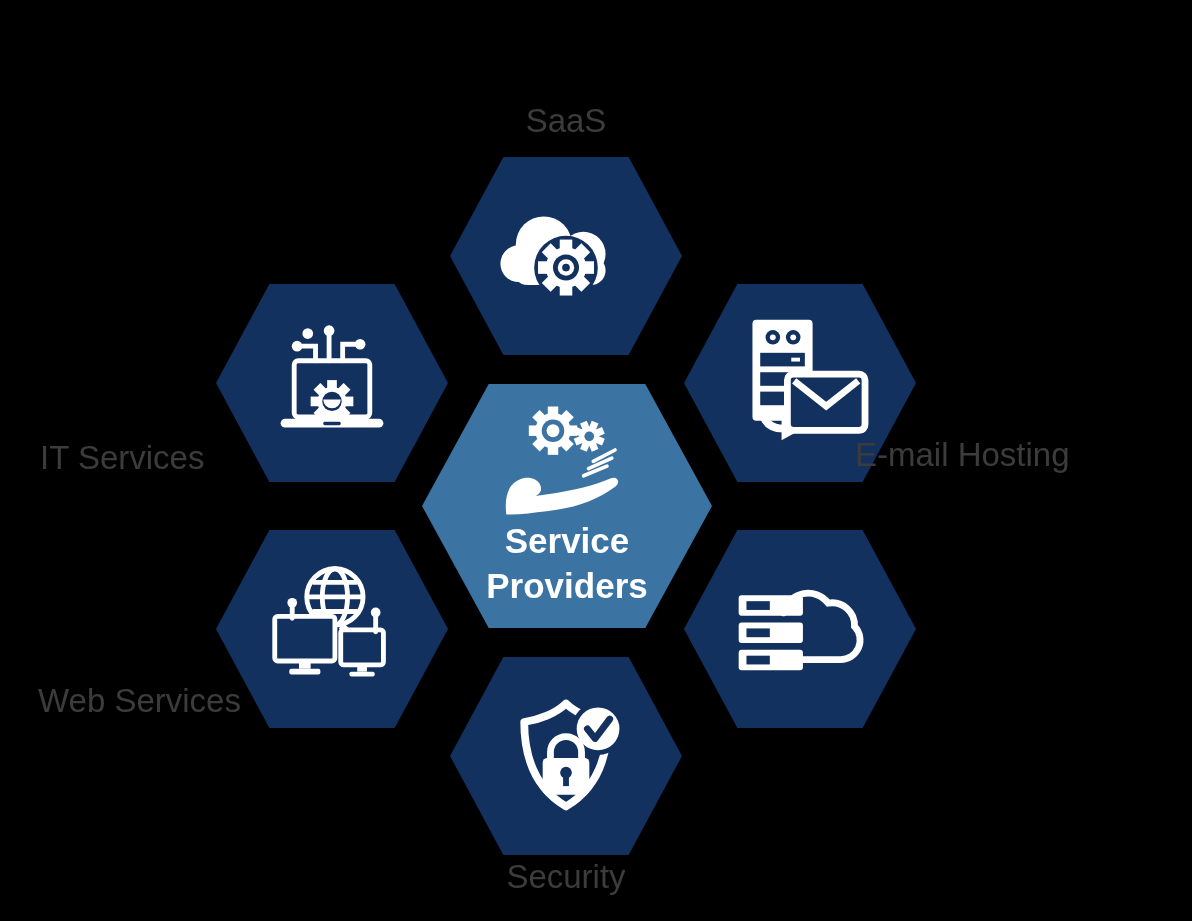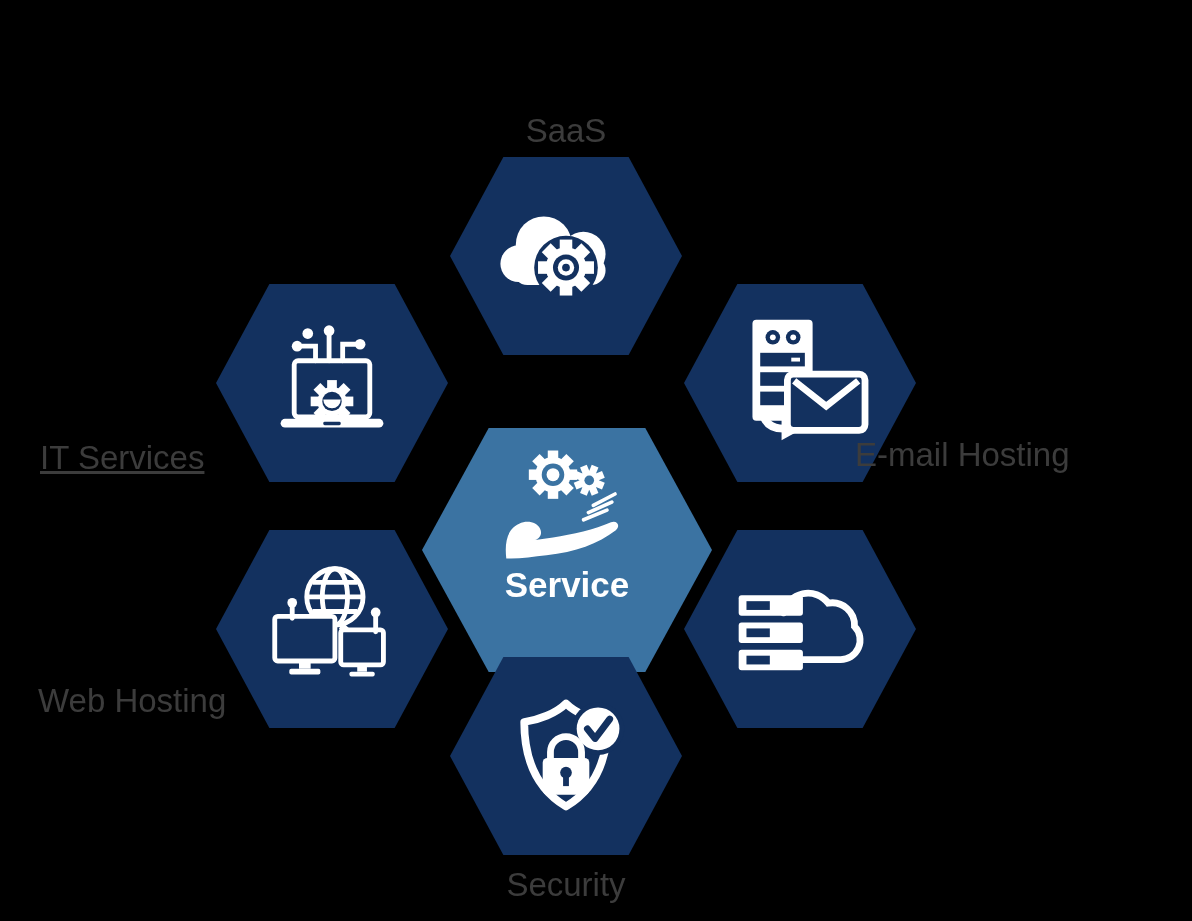--- a/index.html
+++ b/index.html
@@ -48,21 +48,21 @@
         <rect x="-6.5" y="-29" width="13" height="58" transform="rotate(45)"></rect>
         <rect x="-6.5" y="-29" width="13" height="58" transform="rotate(90)"></rect>
         <rect x="-6.5" y="-29" width="13" height="58" transform="rotate(135)"></rect>
         <circle r="21"></circle>
       </g>
       <circle cx="85" cy="70" r="13.5" fill="#13315F"></circle>
       <circle cx="85" cy="70" r="8.5" fill="#fff"></circle>
       <circle cx="85" cy="70" r="4" fill="#13315F"></circle>
     </svg>
   </div>
-  <div class="node-label centered" style="left:450px;top:114px;">SaaS</div>
+  <div class="node-label centered" style="left:450px;top:104px;">SaaS</div>
 
   <div class="hex outer" style="left:216px;top:284px;">
     <svg viewBox="0 0 150 130" width="146" height="126">
       <g stroke="#fff" stroke-width="5" fill="none" stroke-linecap="round">
         <polyline points="58,42 58,27 44,27"></polyline>
         <line x1="72" y1="42" x2="72" y2="16"></line>
         <polyline points="86,42 86,25 99,25"></polyline>
       </g>
       <g fill="#fff">
         <circle cx="39" cy="27" r="5.5"></circle>
@@ -77,21 +77,21 @@
         <rect x="-5" y="-22" width="10" height="44" transform="rotate(90)"></rect>
         <rect x="-5" y="-22" width="10" height="44" transform="rotate(135)"></rect>
         <circle r="15"></circle>
       </g>
       <circle cx="75" cy="84" r="10" fill="#13315F"></circle>
       <path d="M 66 82 a 9 9 0 0 0 18 0 z" fill="#fff"></path>
       <rect x="22" y="102" width="106" height="9" rx="4.5" fill="#fff"></rect>
       <rect x="66" y="105" width="18" height="3.5" rx="1.5" fill="#13315F"></rect>
     </svg>
   </div>
-  <div class="node-label" style="left:40px;top:441px;text-decoration:underline;">IT Services</div>
+  <div class="node-label" style="left:40px;top:441px;">IT Services</div>
 
   <div class="hex outer" style="left:684px;top:284px;">
     <svg viewBox="0 0 150 135" width="146" height="131" style="margin-top:-8px">
       <rect x="26" y="6" width="62" height="104" rx="4" fill="#fff"></rect>
       <circle cx="47" cy="24" r="7.5" fill="#13315F"></circle>
       <circle cx="68" cy="24" r="7.5" fill="#13315F"></circle>
       <circle cx="47" cy="24" r="3" fill="#fff"></circle>
       <circle cx="68" cy="24" r="3" fill="#fff"></circle>
       <g fill="#13315F">
         <rect x="34" y="40" width="46" height="14"></rect>
@@ -100,21 +100,21 @@
       </g>
       <rect x="66" y="45" width="9" height="4" fill="#fff"></rect>
       <path d="M 36 98 q 2 22 26 20" fill="none" stroke="#fff" stroke-width="8"></path>
       <polygon points="56,106 78,118 56,130" fill="#fff"></polygon>
       <rect x="62" y="62" width="80" height="58" rx="6" fill="#13315F" stroke="#fff" stroke-width="7"></rect>
       <polyline points="69,69 102,95 135,69" fill="none" stroke="#fff" stroke-width="7"></polyline>
     </svg>
   </div>
   <div class="node-label" style="left:855px;top:438px;">E-mail Hosting</div>
 
-  <div class="hex center" style="left:422px;top:384px;margin-top:44px;">
+  <div class="hex center" style="left:422px;top:384px;">
     <svg viewBox="0 0 180 155" width="145" height="125">
       <g fill="#fff" transform="translate(72,38)">
         <rect x="-6.5" y="-30" width="13" height="60"></rect>
         <rect x="-6.5" y="-30" width="13" height="60" transform="rotate(45)"></rect>
         <rect x="-6.5" y="-30" width="13" height="60" transform="rotate(90)"></rect>
         <rect x="-6.5" y="-30" width="13" height="60" transform="rotate(135)"></rect>
         <circle r="22"></circle>
       </g>
       <circle cx="72" cy="38" r="14" fill="#3B73A2"></circle>
       <circle cx="72" cy="38" r="8" fill="#fff"></circle>
@@ -128,20 +128,21 @@
       <circle cx="117" cy="45" r="6" fill="#3B73A2"></circle>
       <g stroke="#fff" stroke-width="4.5" stroke-linecap="round">
         <line x1="122" y1="76" x2="149" y2="62"></line>
         <line x1="116" y1="85" x2="145" y2="72"></line>
         <line x1="110" y1="94" x2="139" y2="82"></line>
       </g>
       <path d="M 14 142 C 12 124 14 106 30 99 C 40 94 52 97 56 105 C 59 111 56 117 50 119 L 72 116 C 96 112 124 106 144 97 C 152 94 156 102 150 107 C 128 124 100 134 64 138 C 46 140 28 143 14 142 Z" fill="#fff"></path>
     </svg>
     <div class="center-title">
       <div>Service</div>
+      <div>Providers</div>
     </div>
   </div>
 
   <div class="hex outer" style="left:216px;top:530px;">
     <svg viewBox="0 0 150 135" width="146" height="131" style="margin-top:-4px">
       <g stroke="#fff" stroke-width="5" fill="none">
         <circle cx="78" cy="36" r="29"></circle>
         <ellipse cx="78" cy="36" rx="13" ry="29"></ellipse>
         <line x1="50" y1="36" x2="106" y2="36"></line>
         <line x1="55" y1="21" x2="101" y2="21"></line>
@@ -159,21 +160,21 @@
       <g stroke="#fff" stroke-width="5" fill="none" stroke-linecap="round">
         <line x1="34" y1="58" x2="34" y2="44"></line>
         <line x1="120" y1="72" x2="120" y2="54"></line>
       </g>
       <g fill="#fff">
         <circle cx="34" cy="42" r="5"></circle>
         <circle cx="120" cy="52" r="5"></circle>
       </g>
     </svg>
   </div>
-  <div class="node-label" style="left:38px;top:684px;">Web Hosting</div>
+  <div class="node-label" style="left:38px;top:684px;">Web Services</div>
 
   <div class="hex outer" style="left:684px;top:530px;">
     <svg viewBox="0 0 150 115" width="146" height="112" style="margin-top:-6px">
       <path d="M 58 92 L 116 92 A 20 20 0 0 0 131 58 A 23 23 0 0 0 104 34 A 26 26 0 0 0 58 44" fill="none" stroke="#fff" stroke-width="7" stroke-linecap="round"></path>
       <g fill="#fff">
         <rect x="12" y="26" width="66" height="21" rx="3"></rect>
         <rect x="12" y="54" width="66" height="21" rx="3"></rect>
         <rect x="12" y="82" width="66" height="21" rx="3"></rect>
       </g>
       <g fill="#13315F">
@@ -189,15 +190,15 @@
       <path d="M 70 16 C 60 26 42 33 27 35 C 27 67 35 101 70 122 C 105 101 113 67 113 35 C 98 33 80 26 70 16 Z" fill="none" stroke="#fff" stroke-width="8" stroke-linejoin="round"></path>
       <circle cx="103" cy="42" r="27" fill="#13315F"></circle>
       <path d="M 54 74 v -8 a 16 16 0 0 1 32 0 v 8" fill="none" stroke="#fff" stroke-width="7"></path>
       <rect x="46" y="72" width="48" height="38" rx="5" fill="#fff"></rect>
       <circle cx="70" cy="87" r="6" fill="#13315F"></circle>
       <rect x="67" y="90" width="6" height="11" fill="#13315F"></rect>
       <circle cx="103" cy="42" r="22" fill="#fff"></circle>
       <polyline points="92,42 100,52 115,32" fill="none" stroke="#13315F" stroke-width="7" stroke-linecap="round" stroke-linejoin="round"></polyline>
     </svg>
   </div>
-  <div class="node-label centered" style="left:450px;top:860px;margin-top:8px;">Security</div>
+  <div class="node-label centered" style="left:450px;top:860px;">Security</div>
 
 </div>
 
 </body></html>

